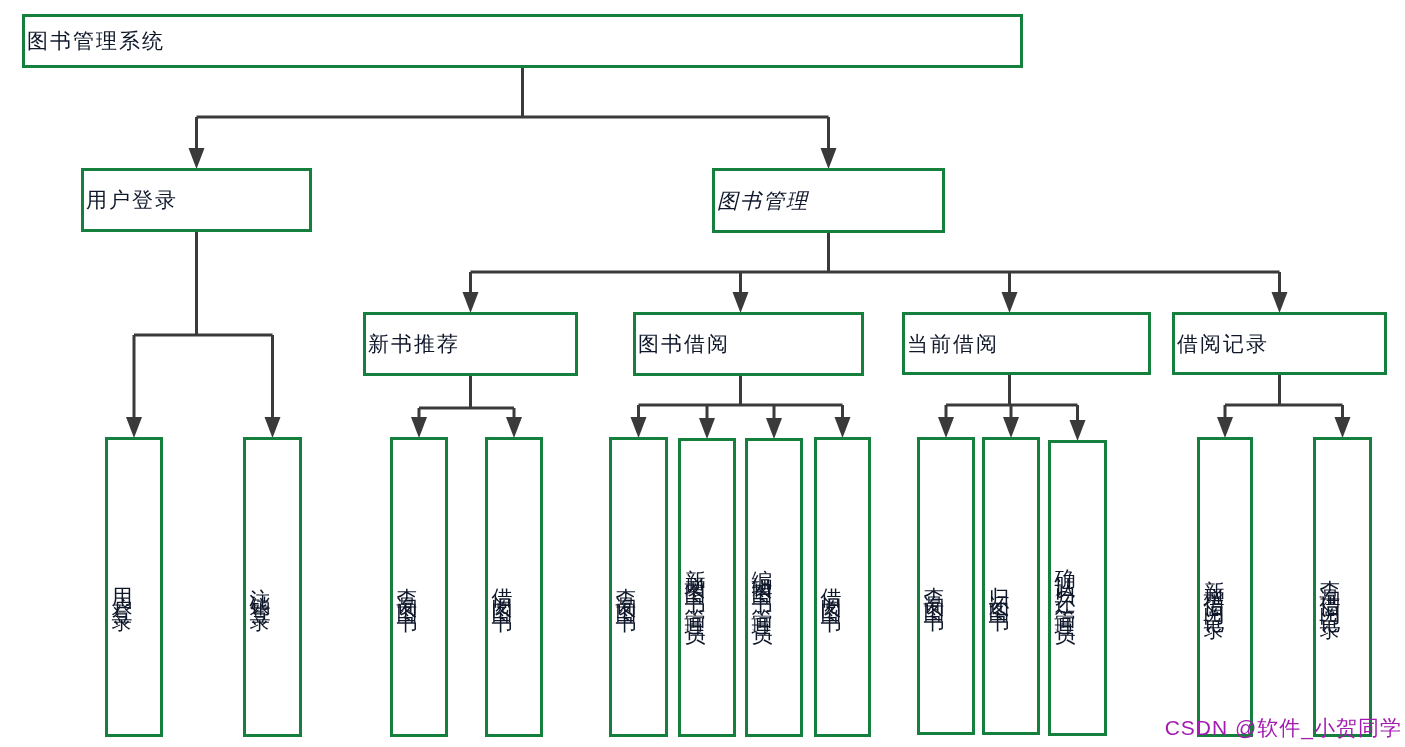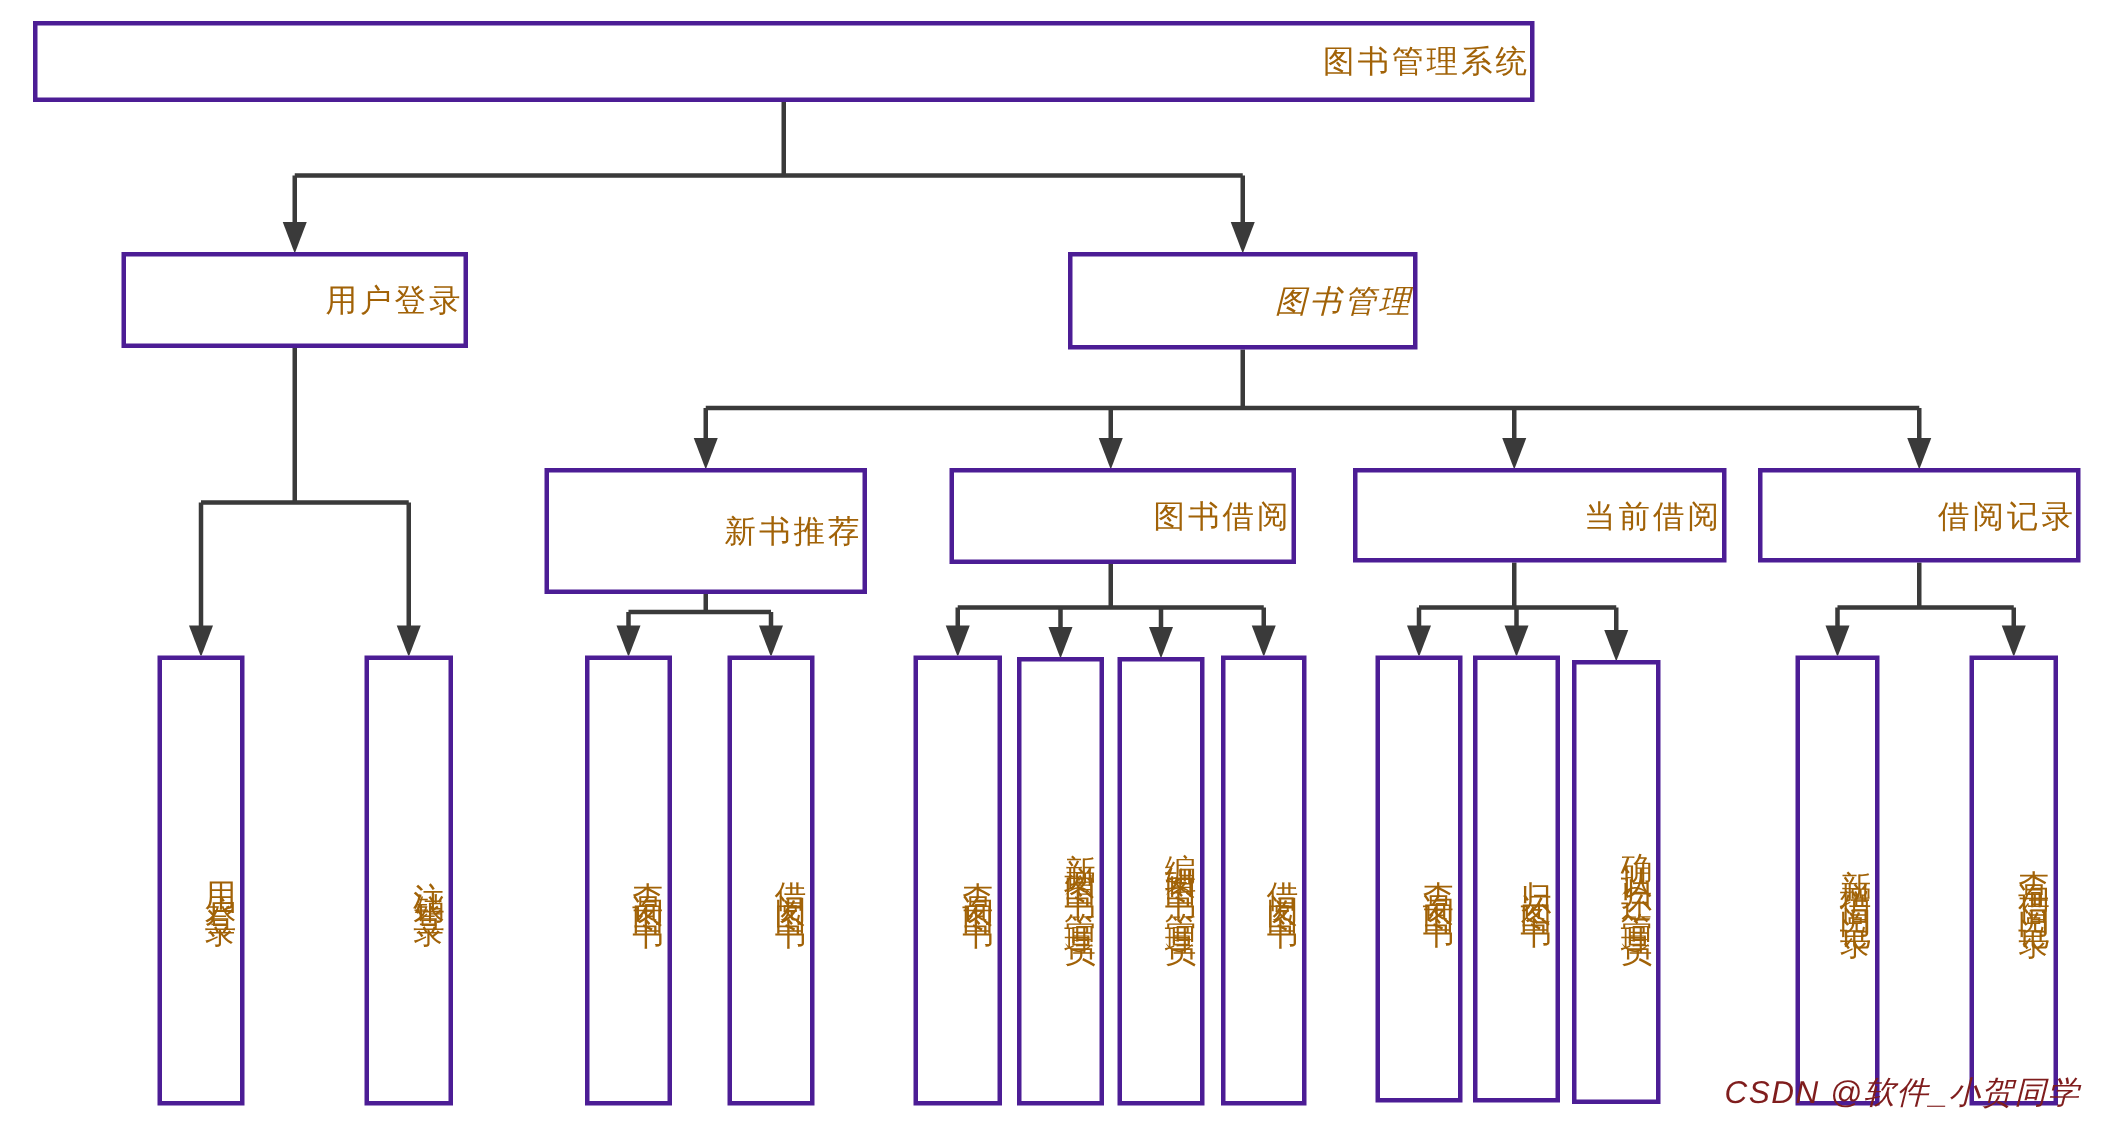--- a/index.html
+++ b/index.html
@@ -10,46 +10,45 @@
     font-family:"Liberation Sans","DejaVu Sans",sans-serif;
     overflow:hidden;
   }
   .connector-layer{
     position:absolute;left:0;top:0;width:1405px;height:747px;
     z-index:1;
   }
   .node{
     position:absolute;
     box-sizing:border-box;
-    border:3px solid #4c1d95;
+    border:3px solid #15803d;
     background:#ffffff;
-    display:flex;align-items:center;justify-content:flex-end;
-    color:#a16207;
+    display:flex;align-items:center;justify-content:flex-start;
+    color:#0f172a;
     z-index:2;
   }
   .node .label{
     font-size:21px;
     letter-spacing:2px;
     text-indent:2px;
     white-space:nowrap;
   }
   .node.vert .label{
     writing-mode:vertical-rl;
     letter-spacing:8px;
     text-indent:0;
   }
   .watermark{
     position:absolute;
-    right:18px;top:714px;
+    right:3px;top:714px;
     font-size:21px;
     letter-spacing:1px;
-    color:#7f1d1d;
+    color:#a21caf;
     z-index:3;
     white-space:nowrap;
-    font-style:italic;
   }
 </style>
 </head>
 <body>
 
 <div class="canvas">
   <svg class="connector-layer" xmlns="http://www.w3.org/2000/svg" viewBox="0 0 1405 747">
       <path d="M522.5 66V117 M196.5 117H828.5 M196.5 117V151 M828.5 117V151 M196.5 230V335 M134 335H272.5 M134 335V420 M272.5 335V420 M828.5 231V272 M470.5 272H1279.5 M470.5 272V295 M740.5 272V295 M1009.5 272V295 M1279.5 272V295 M470.5 374V408 M419 408H514 M419 408V420 M514 408V420 M740.5 374V405 M638.5 405H842.5 M638.5 405V420 M707 405V421 M774 405V421 M842.5 405V420 M1009.5 373V405 M946 405H1077.5 M946 405V420 M1011 405V420 M1077.5 405V423 M1279.5 373V405 M1225 405H1342.5 M1225 405V420 M1342.5 405V420 " fill="none" stroke="#3a3a3a" stroke-width="3"></path>
       <polygon points="188.5,148 204.5,148 196.5,169" fill="#3a3a3a"></polygon>
       <polygon points="820.5,148 836.5,148 828.5,169" fill="#3a3a3a"></polygon>
@@ -74,21 +73,21 @@
   <div id="node-layer">
       <div class="node horiz" style="left: 22px; top: 14px; width: 1001px; height: 54px;">
         <span class="label">图书管理系统</span>
       </div>
       <div class="node horiz" style="left: 81px; top: 168px; width: 231px; height: 64px;">
         <span class="label">用户登录</span>
       </div>
       <div class="node horiz" style="left: 712px; top: 168px; width: 233px; height: 65px; font-style: italic;">
         <span class="label">图书管理</span>
       </div>
-      <div class="node horiz" style="left: 363px; top: 312px; width: 215px; height: 84px;">
+      <div class="node horiz" style="left: 363px; top: 312px; width: 215px; height: 64px;">
         <span class="label">新书推荐</span>
       </div>
       <div class="node horiz" style="left: 633px; top: 312px; width: 231px; height: 64px;">
         <span class="label">图书借阅</span>
       </div>
       <div class="node horiz" style="left: 902px; top: 312px; width: 249px; height: 63px;">
         <span class="label">当前借阅</span>
       </div>
       <div class="node horiz" style="left: 1172px; top: 312px; width: 215px; height: 63px;">
         <span class="label">借阅记录</span>

